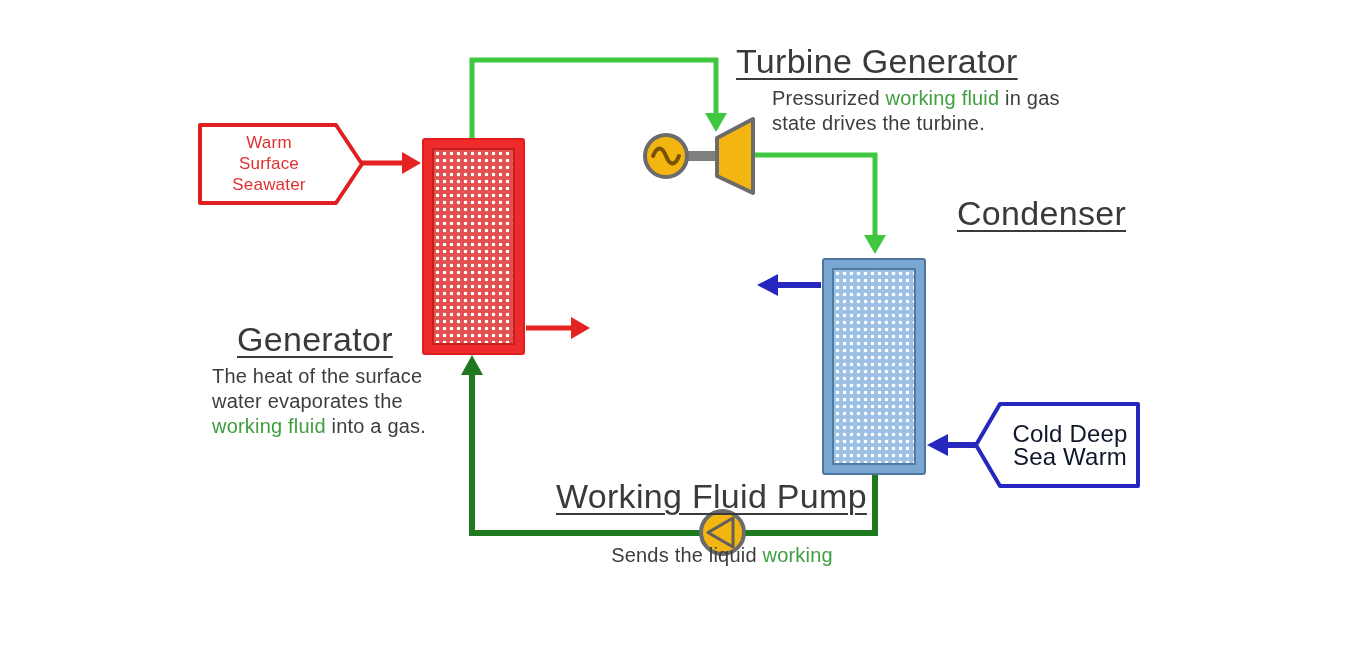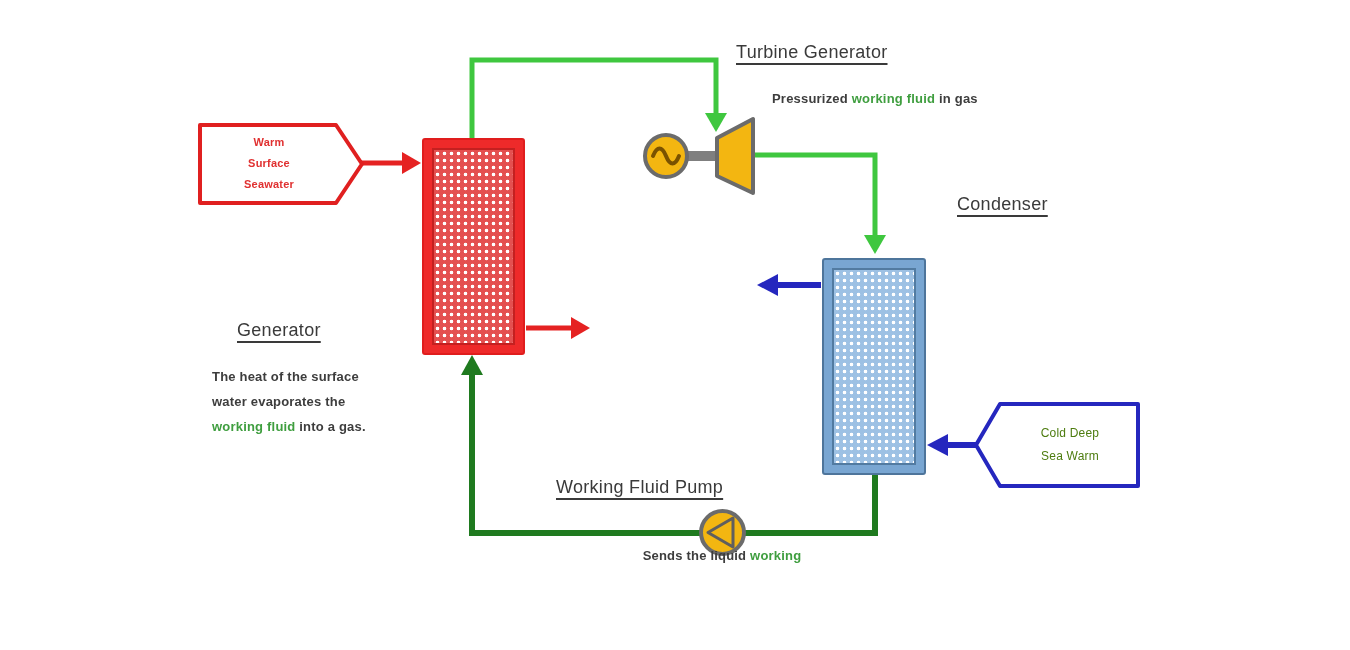--- a/index.html
+++ b/index.html
@@ -5,25 +5,25 @@
   html,body{margin:0;padding:0;background:#ffffff;}
   #canvas{
     position:relative;width:1350px;height:650px;background:#ffffff;overflow:hidden;
     font-family:"Liberation Sans", sans-serif;color:#3d3d3d;
   }
   .abs{position:absolute;}
   svg{display:block;}
 
   
   .title{
-    font-size:18px;font-weight:500;color:#3a3a3a;
+    font-size:34px;font-weight:500;color:#3a3a3a;
     text-decoration:underline;text-underline-offset:5px;text-decoration-thickness:2px;
     letter-spacing:0.3px;white-space:nowrap;
   }
-  .desc{font-size:13px;line-height:25px;color:#3d3d3d;letter-spacing:0.2px;white-space:nowrap;font-weight:bold;}
+  .desc{font-size:20px;line-height:25px;color:#3d3d3d;letter-spacing:0.2px;white-space:nowrap;}
   .desc .green{color:#3f9e3f;}
   .centered{text-align:center;}
 
   
   .evaporator-block{background:#ee2a2a;border:2px solid #e01d1d;border-radius:3px;}
   .evaporator-block .pattern{
     position:absolute;inset:8px;border:2px solid #c42020;
     background-color:#e45050;
     background-image:radial-gradient(circle, #ffffff 33%, rgba(255,255,255,0) 42%);
     background-size:7px 7px;
@@ -41,22 +41,22 @@
     width:38px;height:38px;border-radius:50%;
     background:#f3b611;border:4px solid #6b6b6b;
   }
   .pump-circle{
     width:39px;height:39px;border-radius:50%;
     background:#f3b611;border:4px solid #6b6b6b;
   }
   .shaft{background:#7f7f7f;}
 
   
-  .banner-text-warm{font-size:11px;line-height:21px;color:#e03030;font-weight:700;letter-spacing:0.2px;}
-  .banner-text-cold{font-size:12px;line-height:23px;color:#4d7c0f;font-weight:500;letter-spacing:0.2px;}
+  .banner-text-warm{font-size:17px;line-height:21px;color:#e03030;font-weight:400;letter-spacing:0.2px;}
+  .banner-text-cold{font-size:24px;line-height:23px;color:#0f172a;font-weight:500;letter-spacing:0.2px;}
 </style>
 </head>
 <body>
 
 <div id="canvas">
 
   <svg class="abs" style="left:0;top:0;" width="1350" height="650" viewBox="0 0 1350 650">
 
     <polyline points="472,140 472,60 716,60 716,115" fill="none" stroke="#3fc73f" stroke-width="5"></polyline>
     <polygon points="705,113 727,113 716,132" fill="#3fc73f"></polygon>
@@ -117,20 +117,21 @@
     <polygon points="27,3 165,3 165,85 27,85 3,44" fill="#ffffff" stroke="#2527be" stroke-width="4" stroke-linejoin="round"></polygon>
   </svg>
   <div class="abs banner-text-cold centered" style="left:1000px;top:422px;width:140px;">
     <div>Cold Deep</div>
     <div>Sea Warm</div>
   </div>
 
   <div class="abs title" style="left:736px;top:42px;">Turbine Generator</div>
   <div class="abs desc" style="left:772px;top:86px;">
     <div><span>Pressurized</span> <span class="green">working fluid</span> <span>in gas</span></div>
+    <div>state drives the turbine.</div>
   </div>
 
   <div class="abs title" style="left:957px;top:194px;">Condenser</div>
 
   <div class="abs title" style="left:237px;top:320px;">Generator</div>
   <div class="abs title" style="left:556px;top:477px;">Working Fluid Pump</div>
 
   <div class="abs desc" style="left:212px;top:364px;">
     <div>The heat of the surface</div>
     <div>water evaporates the</div>

